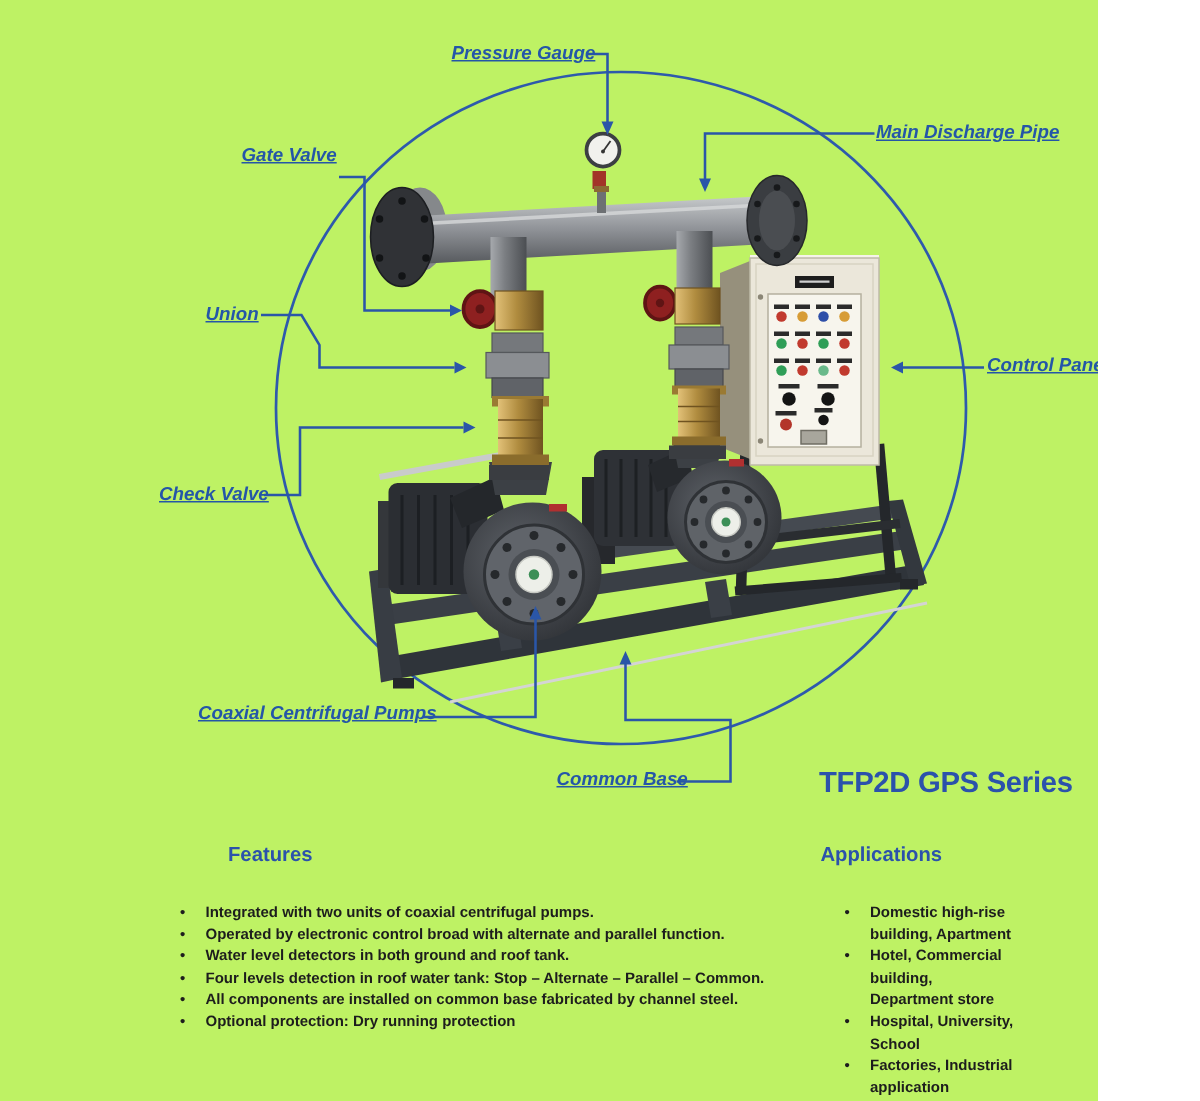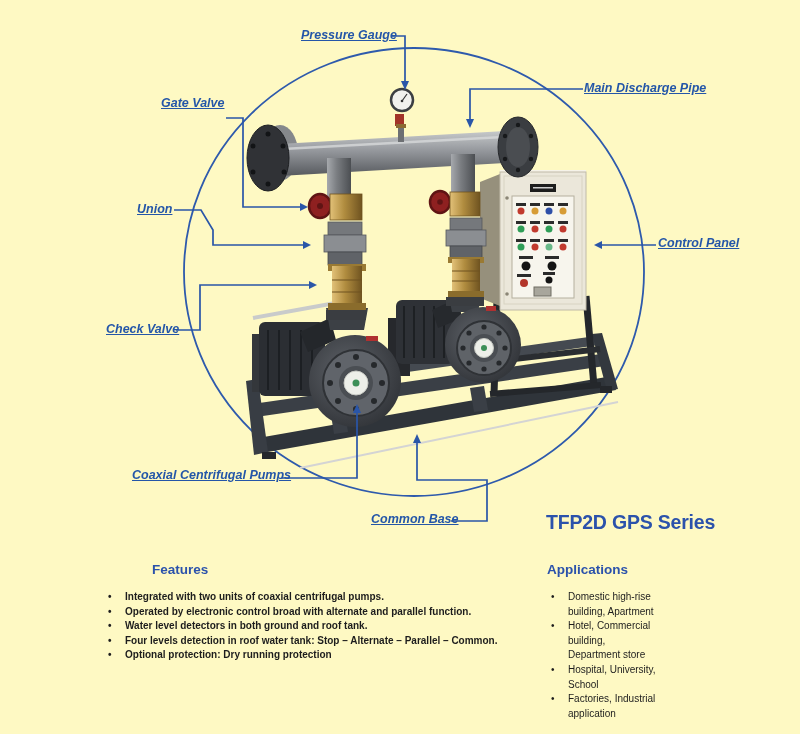--- a/index.html
+++ b/index.html
@@ -1,31 +1,31 @@
 <!DOCTYPE html>
 <html><head>
 <meta charset="utf-8">
 <style>
   html,body{margin:0;padding:0;background:#ffffff;}
-  #stage{position:relative;width:800px;height:734px;background:#fef9c3;overflow:hidden;
+  #stage{position:relative;width:732px;height:734px;background:#bef264;overflow:hidden;
          font-family:"Liberation Sans",sans-serif;}
   svg{position:absolute;left:0;top:0;}
   .callout-label{position:absolute;color:#2456a8;font-size:12.5px;font-weight:bold;
     font-style:italic;text-decoration:underline;white-space:nowrap;letter-spacing:0;}
   .product-title{position:absolute;left:546px;top:511px;font-size:19.5px;font-weight:bold;
     color:#2b52ab;letter-spacing:-0.2px;white-space:nowrap;}
   .section-heading{position:absolute;font-size:13.5px;font-weight:bold;color:#2b52ab;}
   #features-heading{left:104px;top:562px;padding-left:48px;}
   #applications-heading{left:547px;top:562px;}
-  ul.plain{list-style:none;margin:0;padding:0;position:absolute;}
+  ul.plain{list-style:none;margin:12px;padding:0;position:absolute;}
   #features-list{left:104px;top:590px;width:440px;}
   #features-list li{position:relative;padding-left:21px;font-size:10px;font-weight:bold;
     color:#1d1d1d;line-height:14.6px;white-space:nowrap;}
   #applications-list{left:547px;top:590px;width:130px;}
-  #applications-list li{position:relative;padding-left:21px;font-size:10px;font-weight:normal;
+  #applications-list li{position:relative;padding-left:21px;font-size:10px;font-weight:bold;
     color:#1d1d1d;line-height:14.6px;}
   #features-list li::before,#applications-list li::before{
     content:"\2022";position:absolute;left:4px;top:0;font-size:10px;color:#1d1d1d;}
 </style>
 </head>
 <body>
 
 <div id="stage">
 
 <svg width="800" height="734" viewBox="0 0 800 734">
@@ -285,20 +285,21 @@
 <div class="callout-label" style="left:371px;top:512px">Common Base</div>
 
 <div class="product-title">TFP2D GPS Series</div>
 
 <div class="section-heading" id="features-heading">Features</div>
 <ul class="plain" id="features-list">
   <li>Integrated with two units of coaxial centrifugal pumps.</li>
   <li>Operated by electronic control broad with alternate and parallel function.</li>
   <li>Water level detectors in both ground and roof tank.</li>
   <li>Four levels detection in roof water tank: Stop – Alternate – Parallel – Common.</li>
+  <li>All components are installed on common base fabricated by channel steel.</li>
   <li>Optional protection: Dry running protection</li>
 </ul>
 
 <div class="section-heading" id="applications-heading">Applications</div>
 <ul class="plain" id="applications-list">
   <li>
     <div>Domestic high-rise</div>
     <div>building, Apartment</div>
   </li>
   <li>

